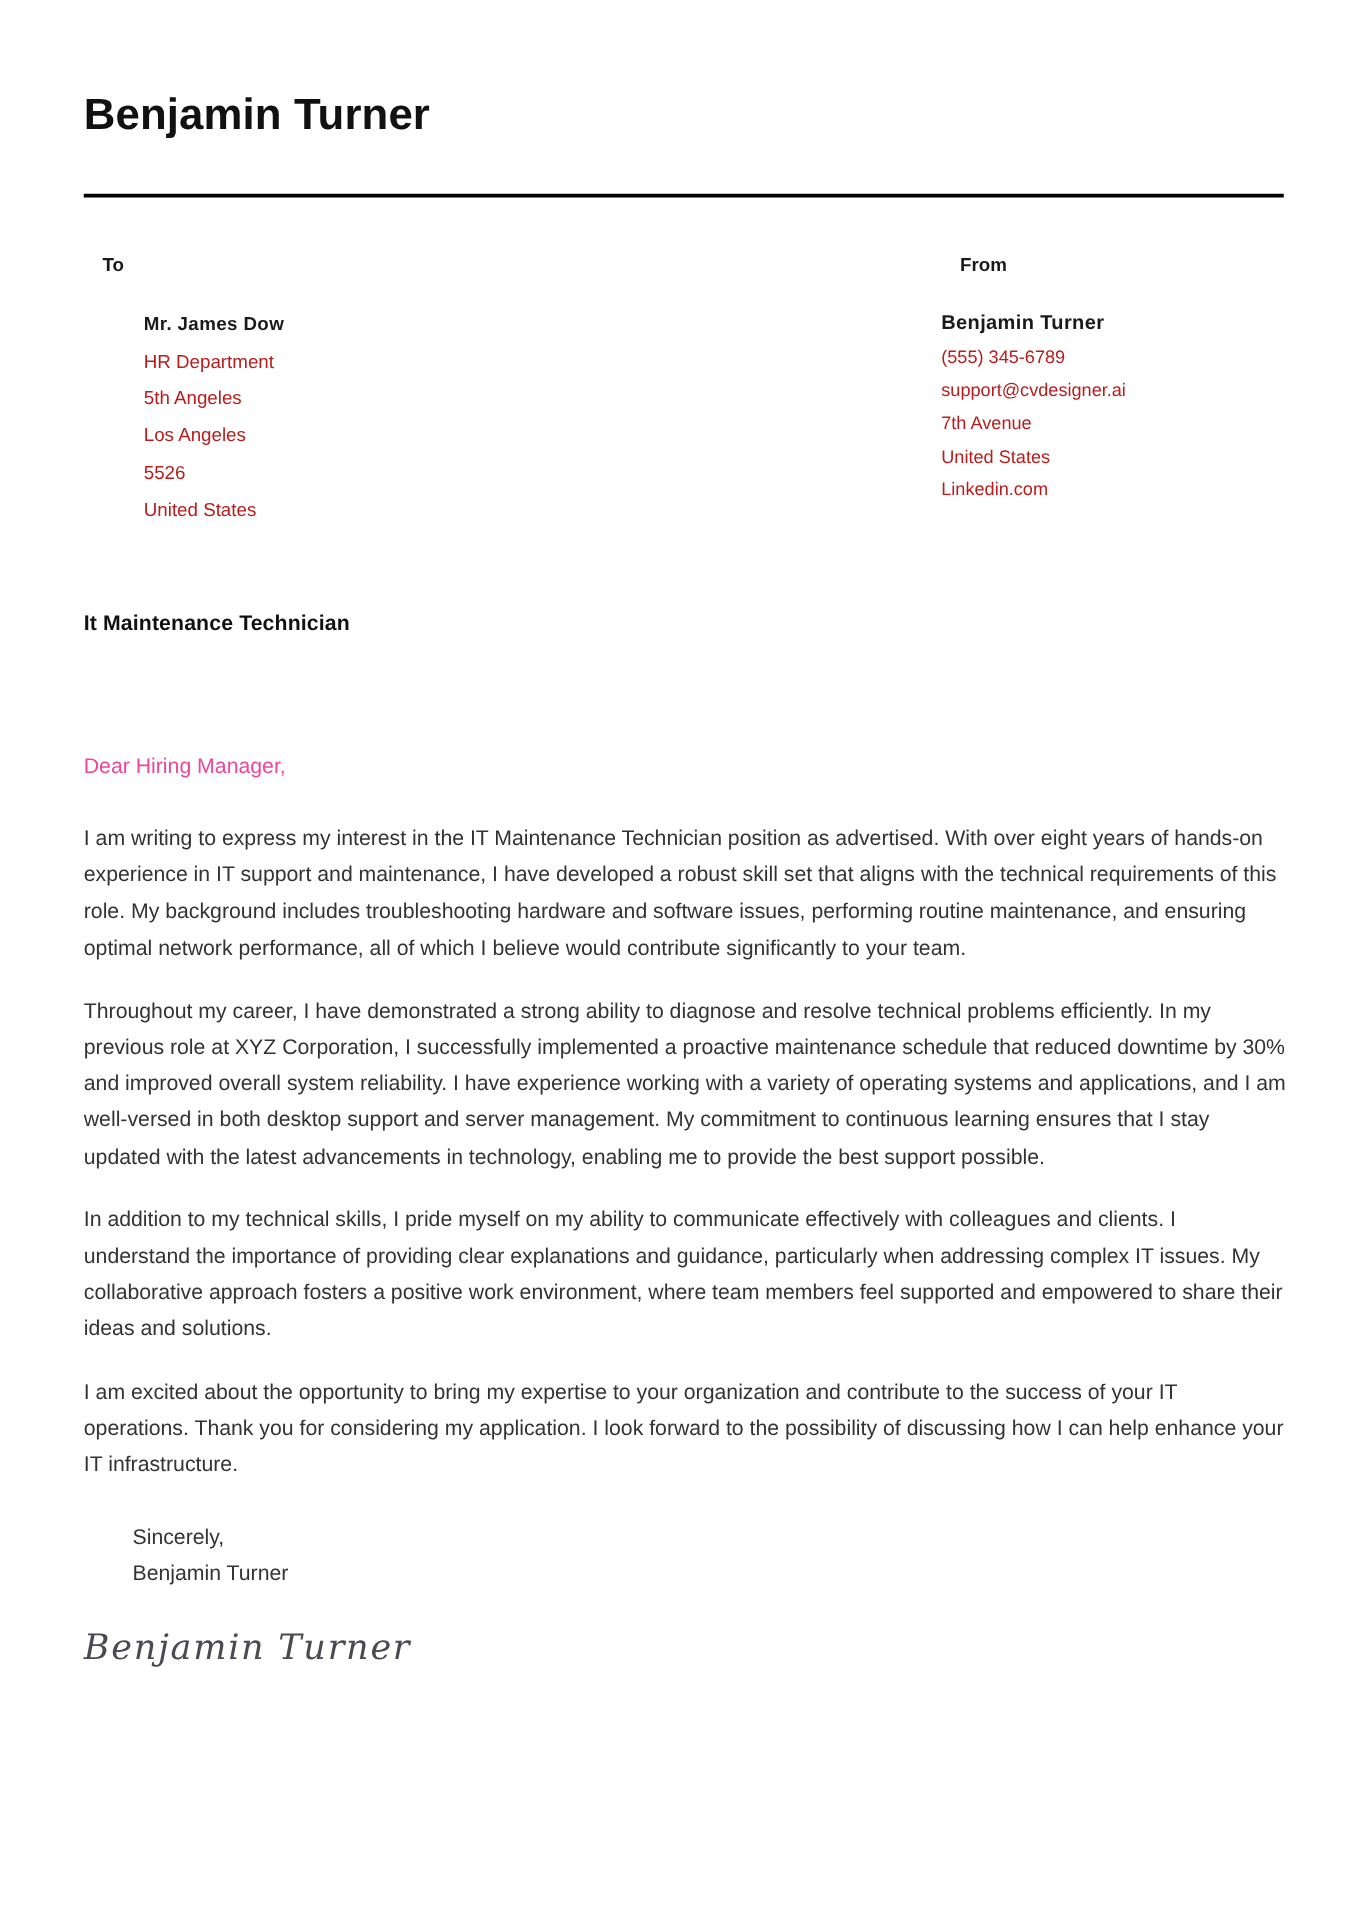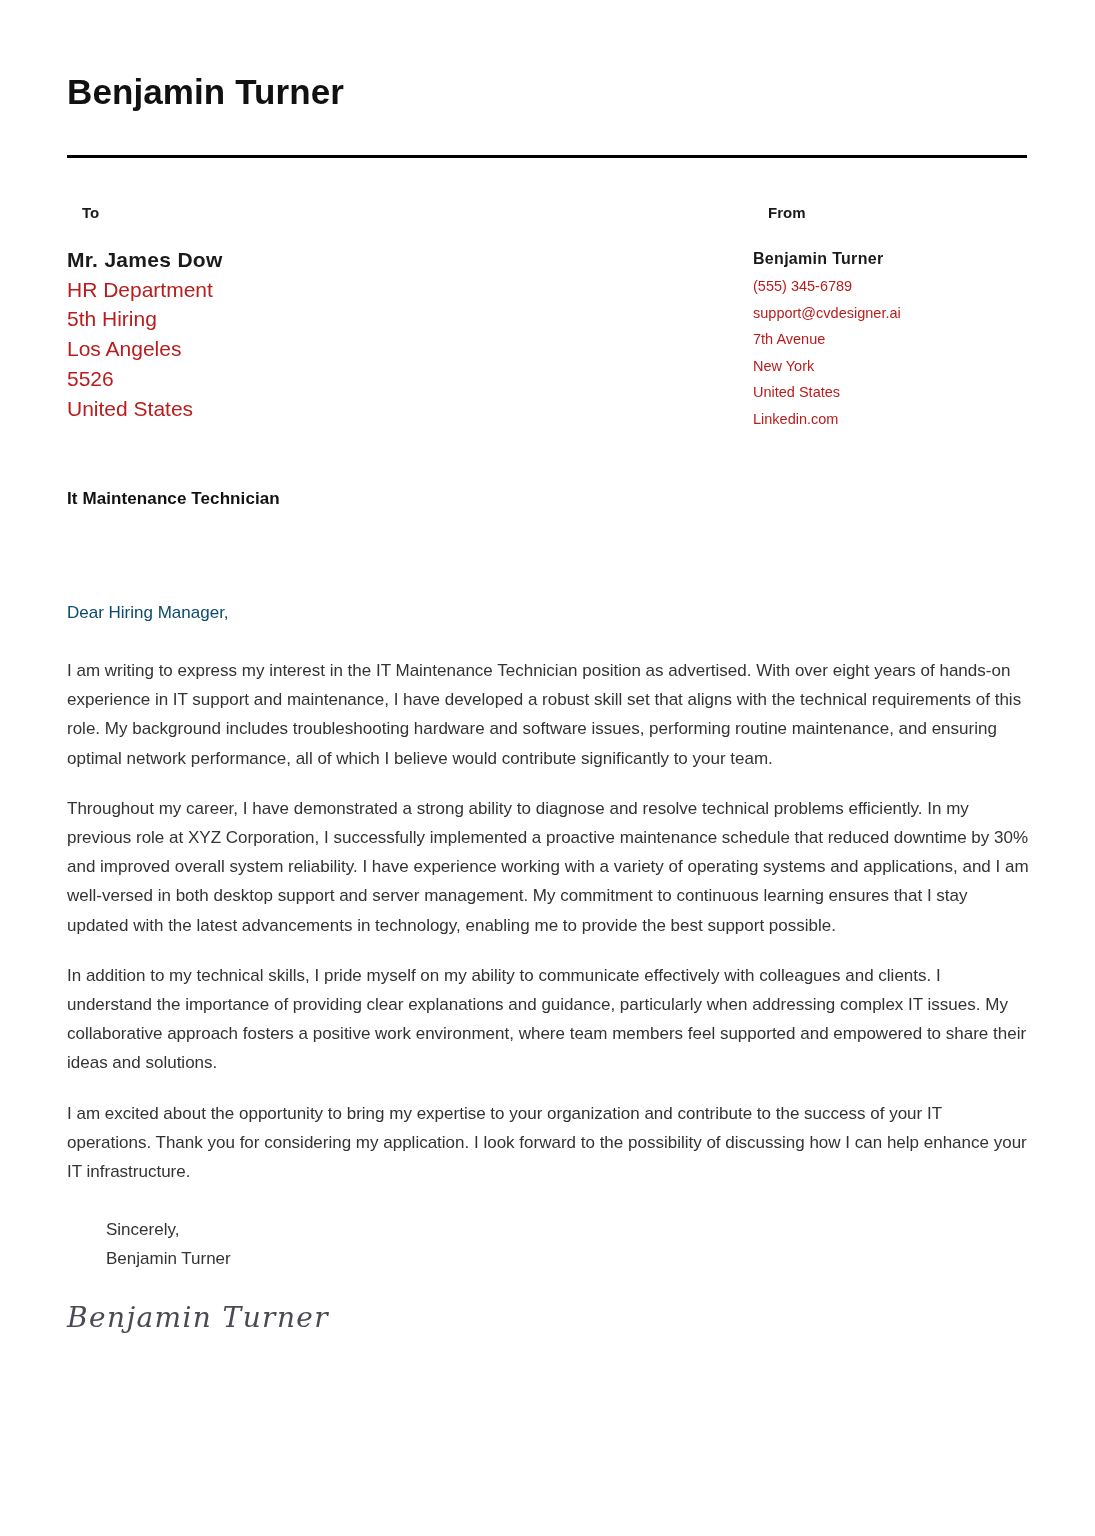--- a/index.html
+++ b/index.html
@@ -72,22 +72,23 @@
   .addr-lines {
     margin: 0;
     padding: 0;
     list-style: none;
   }
   .addr-lines li {
     color: #b91c1c;
   }
   
   .to .addr-lines li {
-    font-size: 21px;
+    font-size: 15px;
     line-height: 29.7px;
+    margin-left: 48px;
   }
   .to .addr-lines li.name {
     font-weight: bold;
     color: #1a1a1a;
     letter-spacing: 0.3px;
   }
   
   .from .addr-label { font-size: 15px; }
   .from .addr-lines li {
     font-size: 14.5px;
@@ -127,21 +128,21 @@
   
   .body-block {
     position: absolute;
     left: 67px;
     top: 598px;
     width: 962px;
   }
   .salutation {
     font-size: 17px;
     line-height: 29px;
-    color: #0c4a6e;
+    color: #ec4899;
     margin: 0 0 29px 0;
   }
   .para {
     font-size: 17px;
     line-height: 29.2px;
     color: #333333;
     margin: 0 0 21px 0;
     text-align: left;
   }
   .closing {
@@ -175,35 +176,34 @@
   </div>
   <div class="header-rule"></div>
 
   <div class="addresses">
 
     <div class="addr-col to">
       <div class="addr-label">To</div>
       <ul class="addr-lines">
         <li class="name">Mr. James Dow</li>
         <li>HR Department</li>
-        <li>5th Hiring</li>
+        <li>5th Angeles</li>
         <li>Los Angeles</li>
         <li>5526</li>
         <li>United States</li>
       </ul>
     </div>
 
     <div class="addr-col from">
       <div class="addr-label">From</div>
       <ul class="addr-lines">
         <li class="name">Benjamin Turner</li>
         <li>(555) 345-6789</li>
         <li>support@cvdesigner.ai</li>
         <li>7th Avenue</li>
-        <li>New York</li>
         <li>United States</li>
         <li>Linkedin.com</li>
       </ul>
     </div>
 
   </div>
 
   <div class="meta">
     <div class="letter-subject">It Maintenance Technician</div>
   </div>

